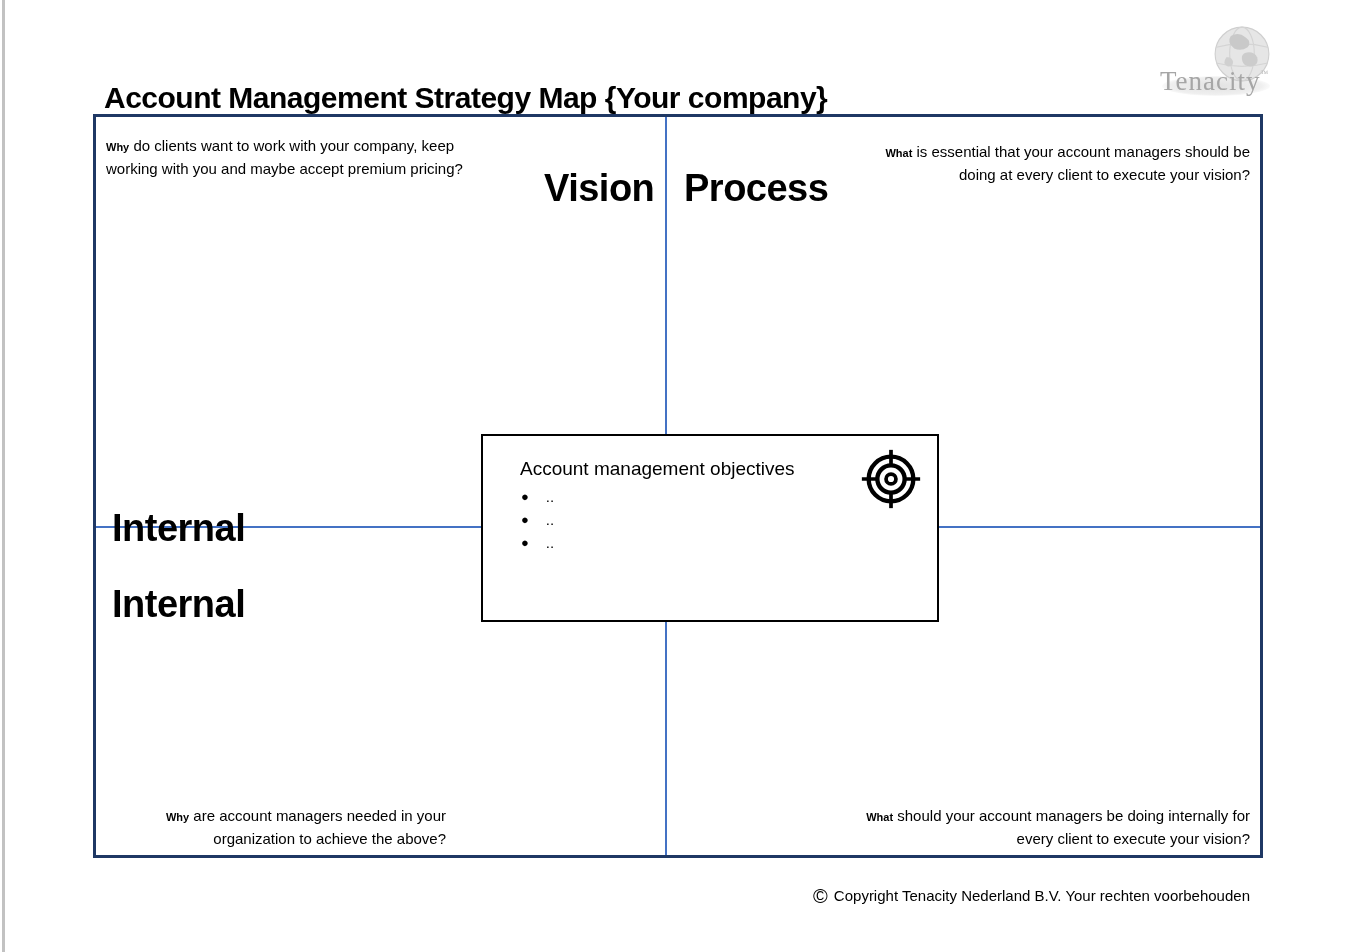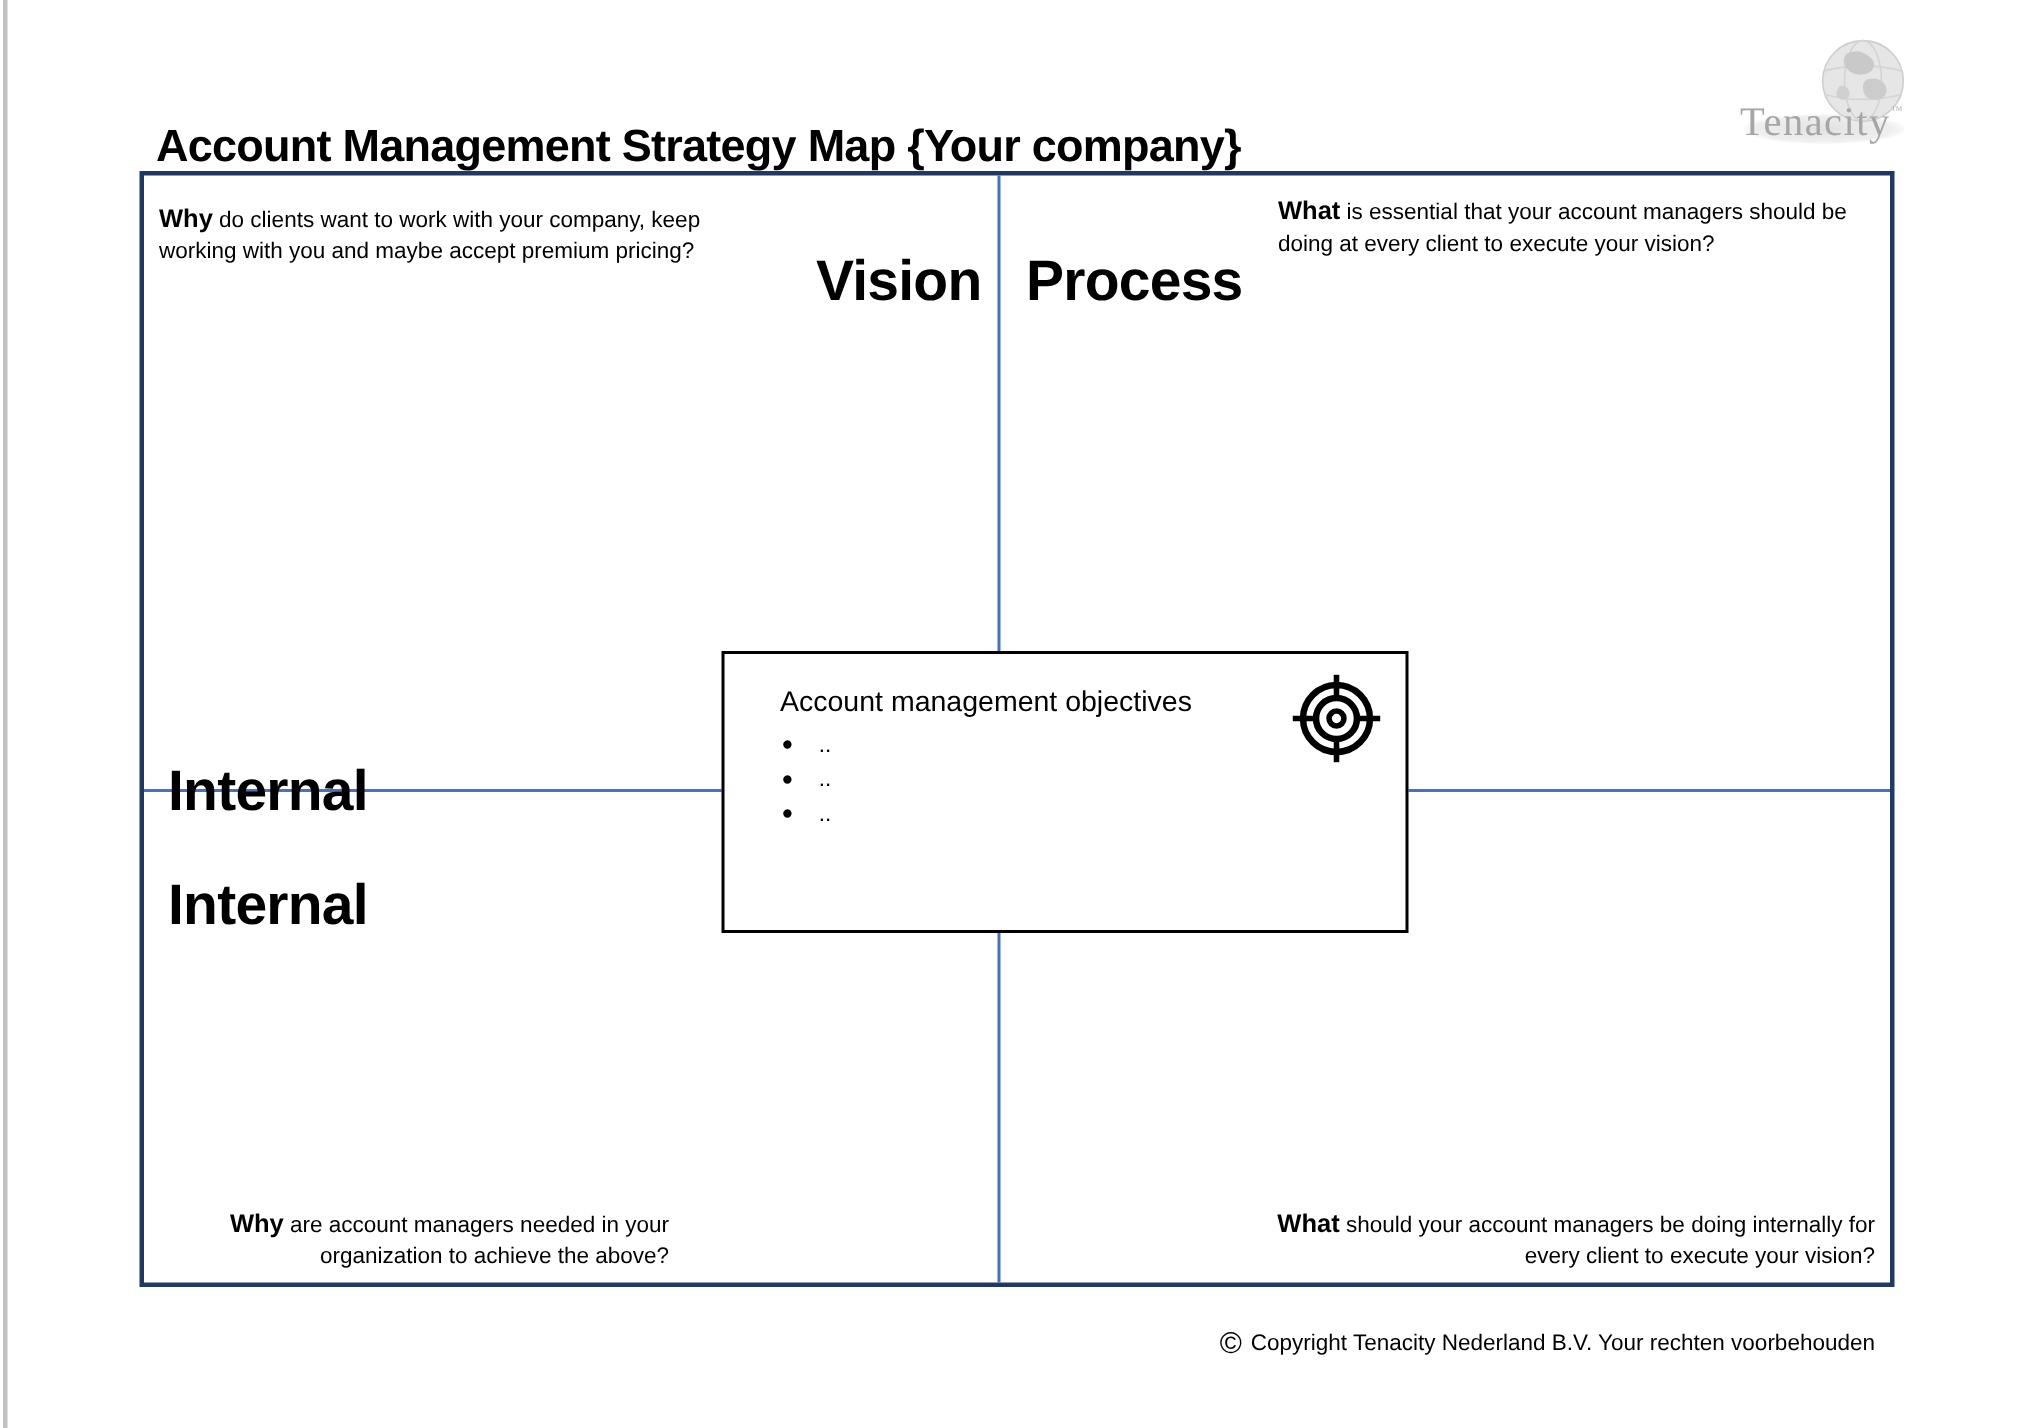--- a/index.html
+++ b/index.html
@@ -18,23 +18,23 @@
   .logo .logo-text { position: absolute; left: 2px; top: 42px; width: 100px; font-family: "Liberation Serif", serif;
                      font-size: 27px; color: #a6a6a6; letter-spacing: 1px; text-align: right; }
   .logo .tm { font-size: 8px; color: #b5b5b5; vertical-align: 14px; letter-spacing: 0; }
 
   
   .grid { position: absolute; left: 93px; top: 114px; width: 1170px; height: 744px; border: 3px solid #1f3864; background: #fff; }
   .v-divider { position: absolute; left: 569px; top: 0; width: 2px; height: 100%; background: #4472c4; }
   .h-divider { position: absolute; left: 0; top: 409px; width: 100%; height: 2px; background: #4472c4; }
 
   .question { position: absolute; font-size: 15px; line-height: 21px; }
-  .question .lead { font-weight: 700; font-size: 17px; }
+  .question .lead { font-weight: 700; font-size: 11px; }
   .q-tl { left: 10px; top: 18px; width: 392px; text-align: left; }
-  .q-tr { top: 13px; right: 10px; width: 398px; }
+  .q-tr { top: 24px; right: 10px; width: 398px; text-align: right; }
   .q-bl { left: 10px; top: 688px; width: 340px; text-align: right; }
   .q-br { top: 688px; right: 10px; width: 424px; text-align: right; }
 
   .quad-label { position: absolute; font-size: 38px; font-weight: 700; letter-spacing: -0.5px; margin-top: 38px; }
   .label-vision   { left: 448px; top: 12px; }
   .label-process  { left: 588px; top: 12px; }
   .label-clients  { left: 16px;  top: 352px; }
   .label-internal { left: 16px;  top: 428px; }
 
   

